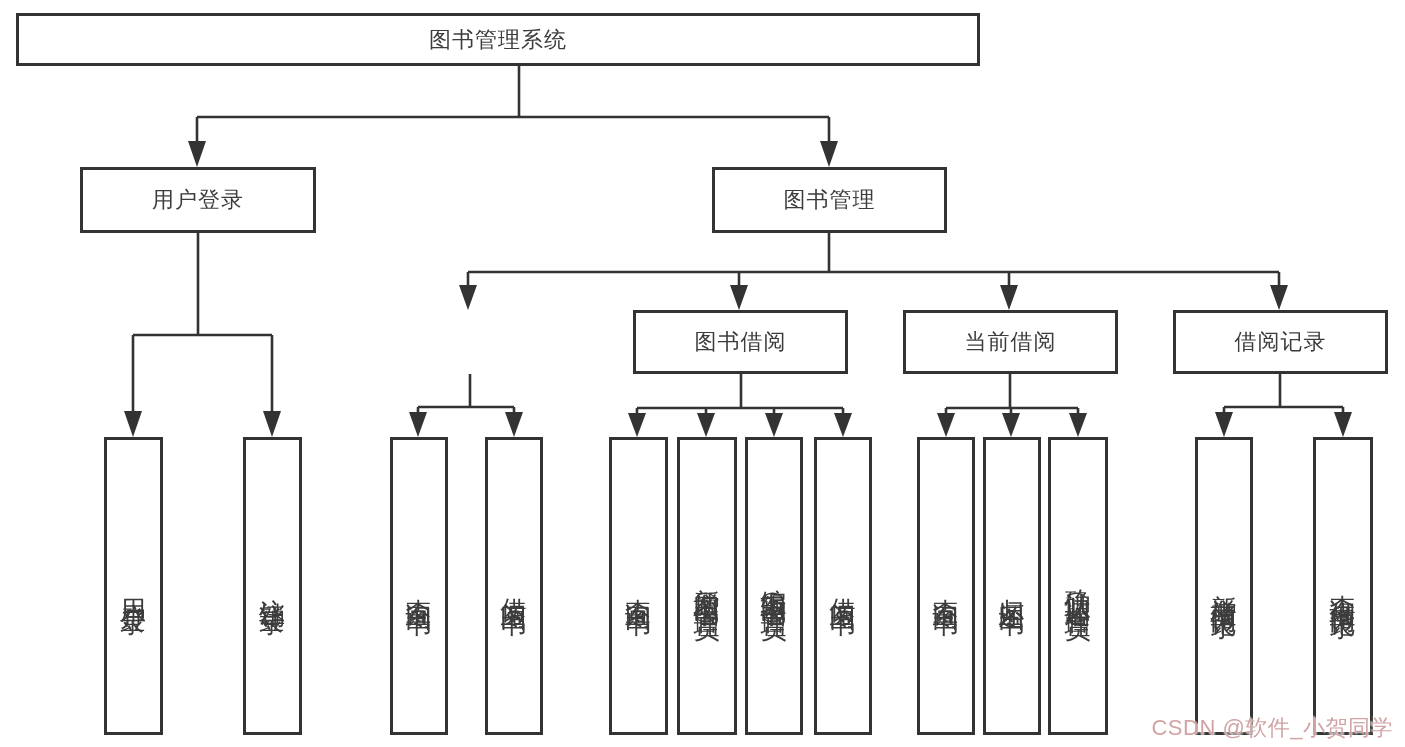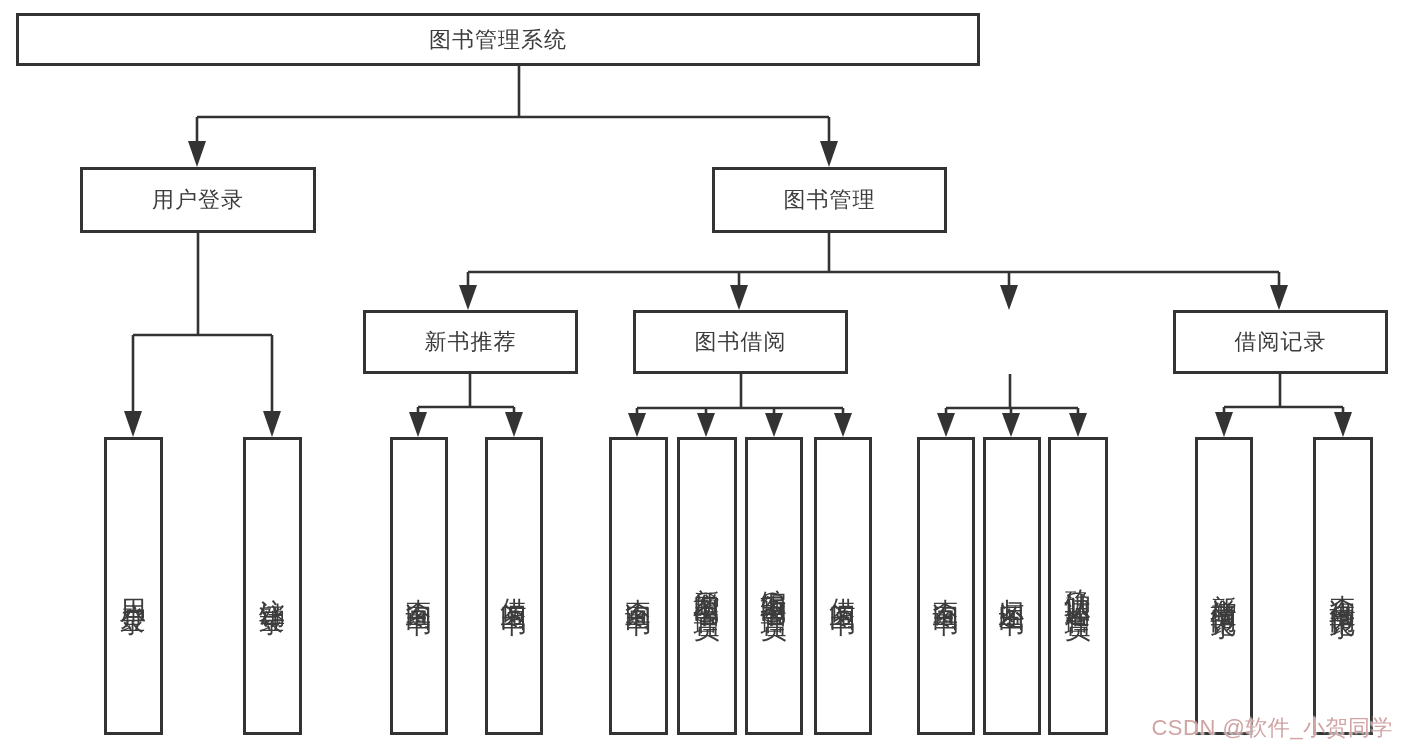--- a/index.html
+++ b/index.html
@@ -132,25 +132,25 @@
     <span>图书管理系统</span>
   </div>
 
   <div class="node h-label" style="left:80px; top:167px; width:236px; height:66px;">
     <span>用户登录</span>
   </div>
   <div class="node h-label" style="left:712px; top:167px; width:235px; height:66px;text-align:center;">
     <span>图书管理</span>
   </div>
 
-  <div class="node h-label" style="left:363px; top:310px; width:215px; height:64px;">
-    <span>新书推荐</span>
-  </div>
   <div class="node h-label" style="left:633px; top:310px; width:215px; height:64px;">
     <span>图书借阅</span>
+  </div>
+  <div class="node h-label" style="left:903px; top:310px; width:215px; height:64px;">
+    <span>当前借阅</span>
   </div>
   <div class="node h-label" style="left:1173px; top:310px; width:215px; height:64px;">
     <span>借阅记录</span>
   </div>
 
   <div class="node v-label" style="left:104px; top:437px; width:59px; height:298px;">
     <span>用户登录</span>
   </div>
   <div class="node v-label" style="left:243px; top:437px; width:59px; height:298px;">
     <span>注销登录</span>

